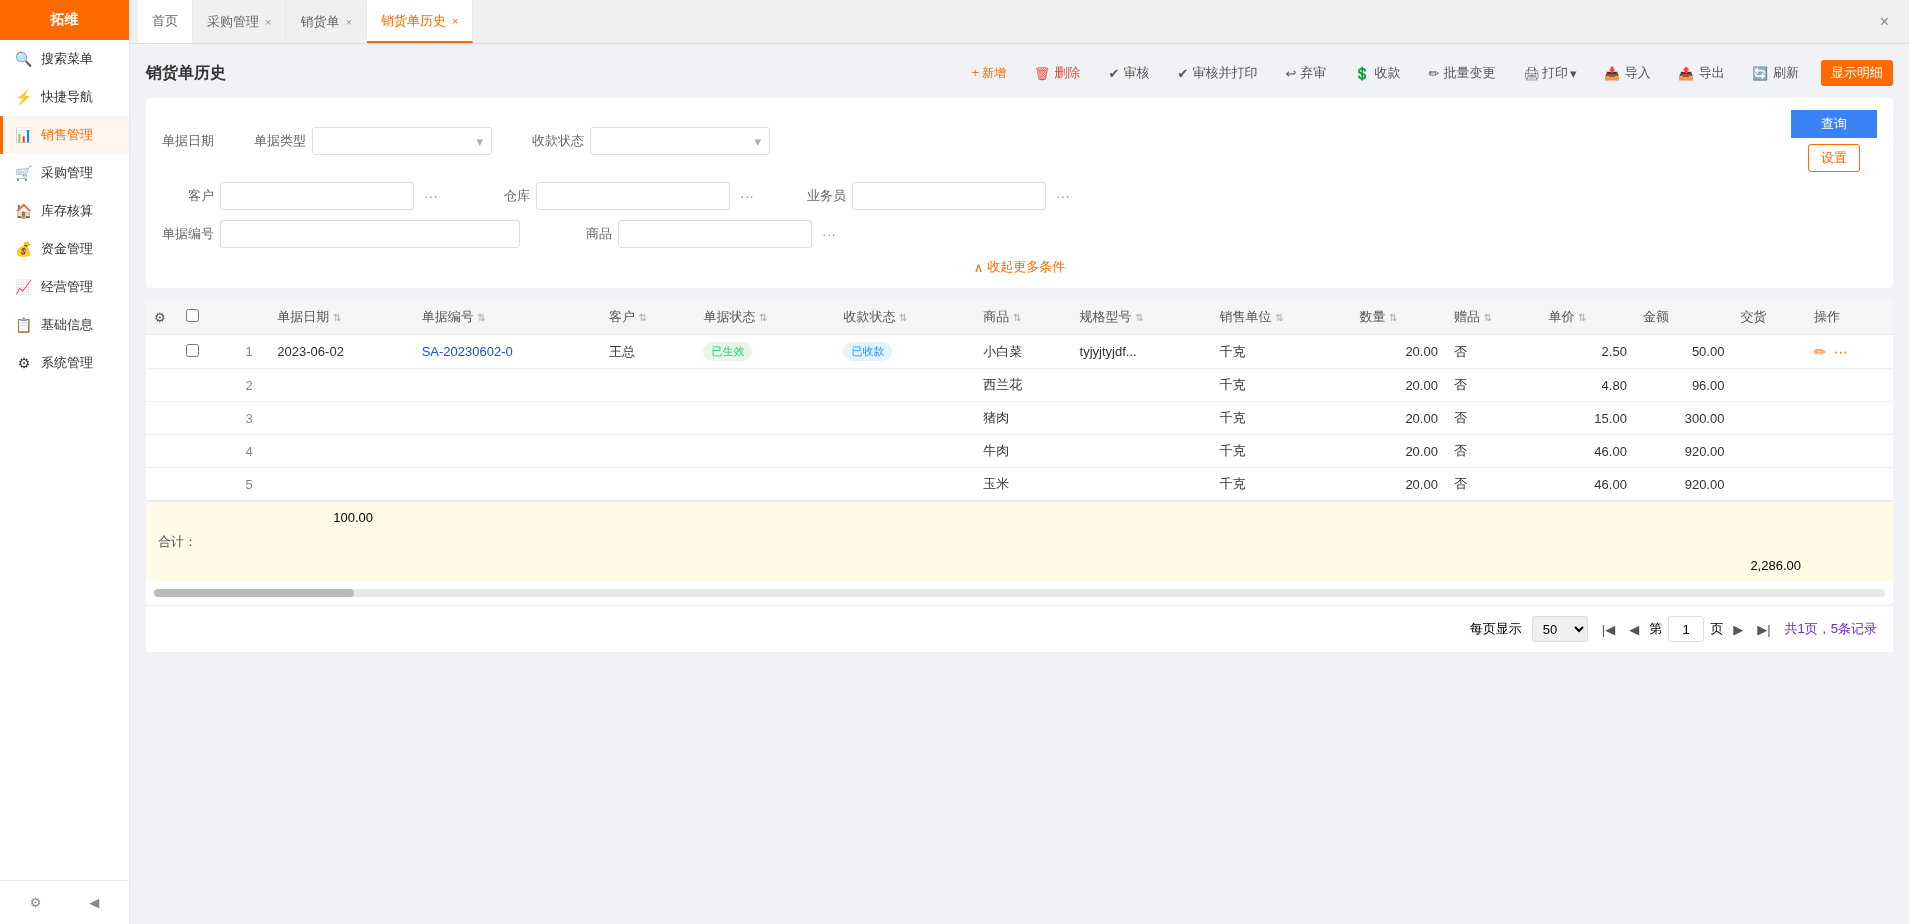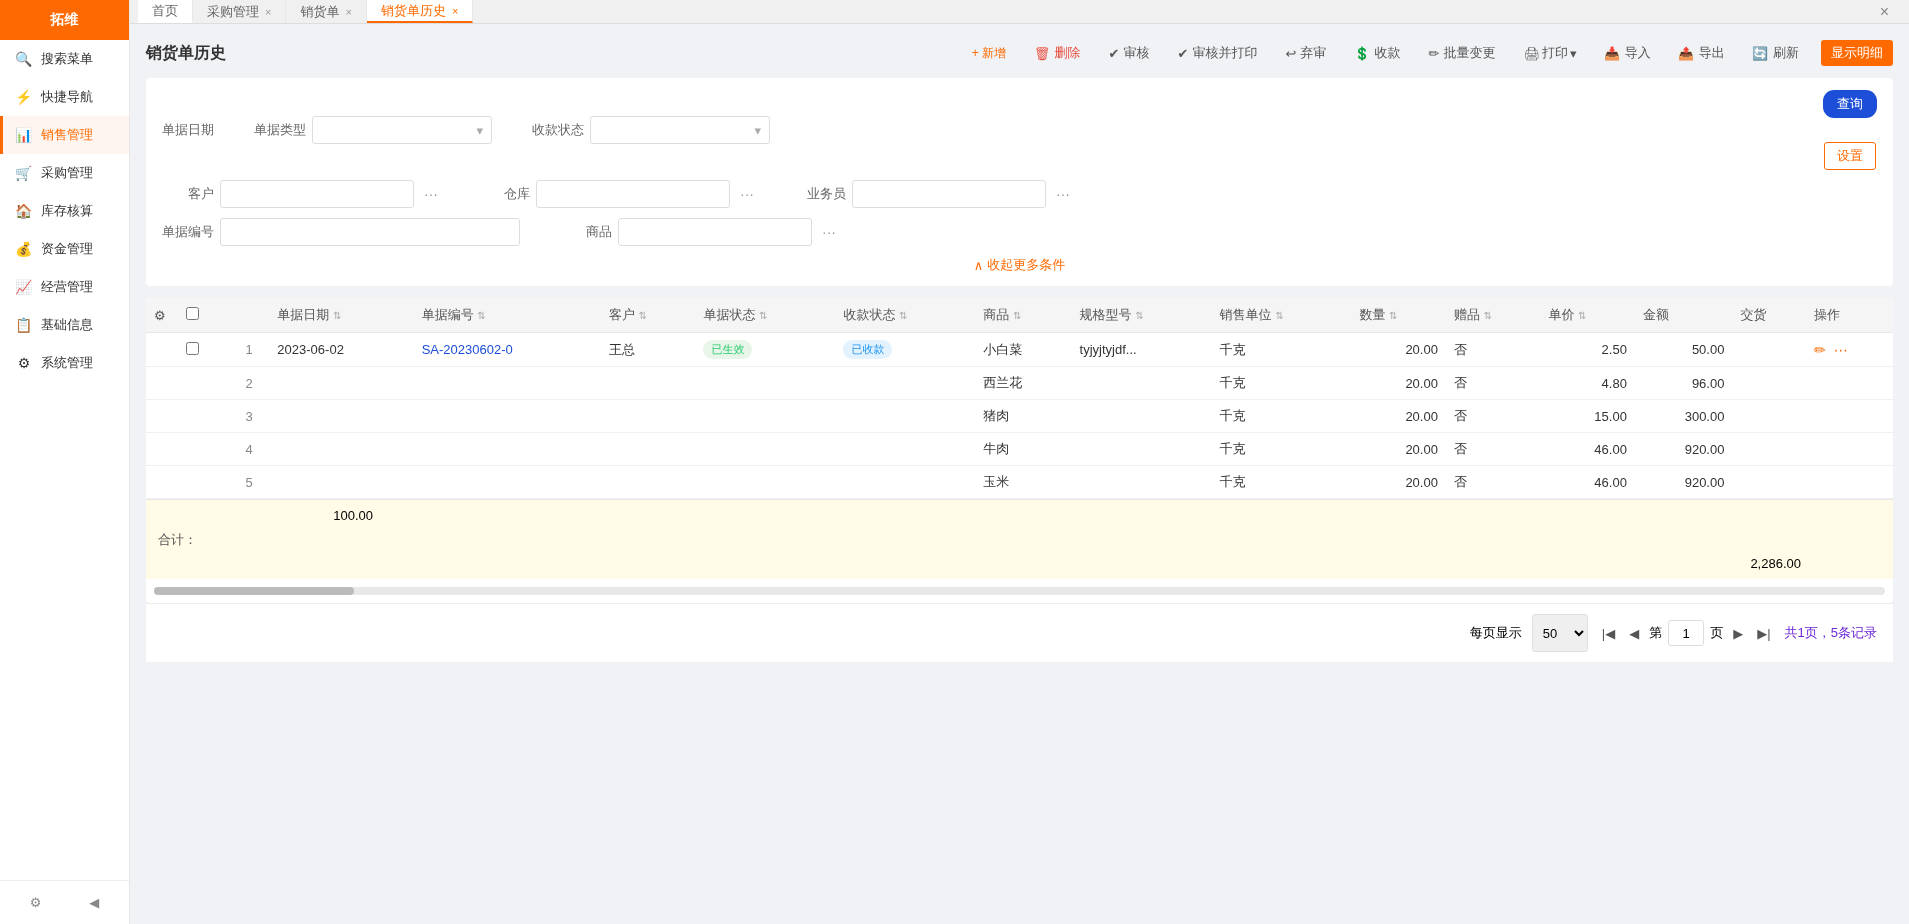--- a/index.html
+++ b/index.html
@@ -10,21 +10,21 @@
     .sidebar-logo { height: 40px; background: #ff6a00; display: flex; align-items: center; justify-content: center; color: #fff; font-size: 14px; font-weight: bold; }
     .sidebar-item { display: flex; align-items: center; padding: 10px 12px; cursor: pointer; color: #333; gap: 8px; border-left: 3px solid transparent; }
     .sidebar-item.active { color: #ff6a00; border-left: 3px solid #ff6a00; background: #fff5f0; }
     .sidebar-item-icon { width: 18px; height: 18px; display: flex; align-items: center; justify-content: center; font-size: 14px; }
     .sidebar-bottom { margin-top: auto; border-top: 1px solid #eee; padding: 8px 0; }
 
     
     .main { flex: 1; display: flex; flex-direction: column; overflow: hidden; }
 
     
-    .tab-bar { display: flex; align-items: center; background: #fff; border-bottom: 1px solid #ddd; height: 24px; padding: 0 8px; }
+    .tab-bar { display: flex; align-items: center; background: #fff; border-bottom: 1px solid #ddd; height: 44px; padding: 0 8px; }
     .tab { display: flex; align-items: center; padding: 0 14px; height: 100%; cursor: pointer; color: #666; border-right: 1px solid #e8e8e8; font-size: 13px; gap: 6px; }
     .tab.active { color: #ff6a00; border-bottom: 2px solid #ff6a00; background: #fff8f5; }
     .tab-close { color: #999; cursor: pointer; font-size: 11px; }
     .tab-bar-close { margin-left: auto; color: #999; cursor: pointer; font-size: 16px; }
 
     
     .page-content { flex: 1; overflow: auto; padding: 16px; background: #f0f2f5; }
 
     
     .page-header { display: flex; align-items: center; justify-content: space-between; margin-bottom: 12px; }
@@ -63,32 +63,32 @@
     .th-gear { width: 32px; text-align: center; cursor: pointer; }
     .action-icons { display: flex; gap: 8px; }
     .action-icon { color: #ff6a00; cursor: pointer; font-size: 14px; }
 
     
     .table-footer { background: #fffbe6; border-top: 1px solid #e8e8e8; padding: 8px 12px; display: flex; align-items: center; }
     .footer-label { color: #555; margin-right: 16px; }
 
     
     .pagination-bar { display: flex; align-items: center; justify-content: flex-end; padding: 10px 16px; background: #fff; border-top: 1px solid #eee; gap: 10px; }
-    .page-size-select { border: 1px solid #ddd; border-radius: 3px; padding: 2px 6px; height: 38px; }
+    .page-size-select { border: 1px solid #ddd; border-radius: 3px; padding: 2px 6px; height: 26px; }
     .page-nav { display: flex; align-items: center; gap: 6px; }
     .page-nav-btn { cursor: pointer; color: #555; font-size: 13px; padding: 2px 4px; }
     .page-input { border: 1px solid #ddd; border-radius: 3px; width: 36px; height: 26px; text-align: center; }
     .page-info { color: #6d28d9; }
 
     
     .scroll-bar-track { background: #e8e8e8; height: 8px; border-radius: 4px; margin: 4px 0; }
     .scroll-bar-thumb { background: #bbb; height: 8px; border-radius: 4px; width: 200px; }
 
-    .query-btn { background: #1d4ed8; color: #fff; border: none; border-radius: 11px; padding: 5px 14px; cursor: pointer; font-size: 13px; }
-    .set-btn { background: #fff; color: #ff6a00; border: 1px solid #ff6a00; border-radius: 3px; padding: 4px 12px; cursor: pointer; font-size: 13px; margin-top: 20px; display: block; }
+    .query-btn { background: #3b82f6; color: #fff; border: none; border-radius: 0; padding: 5px 30px; cursor: pointer; font-size: 13px; }
+    .set-btn { background: #fff; color: #ff6a00; border: 1px solid #ff6a00; border-radius: 3px; padding: 4px 12px; cursor: pointer; font-size: 13px; margin-top: 2px; display: block; }
   </style>
 </head>
 <body>
 
 <div class="sidebar">
   <div class="sidebar-logo">拓维</div>
 
   <div class="sidebar-item">
     <span class="sidebar-item-icon">🔍</span>
     <span>搜索菜单</span>

